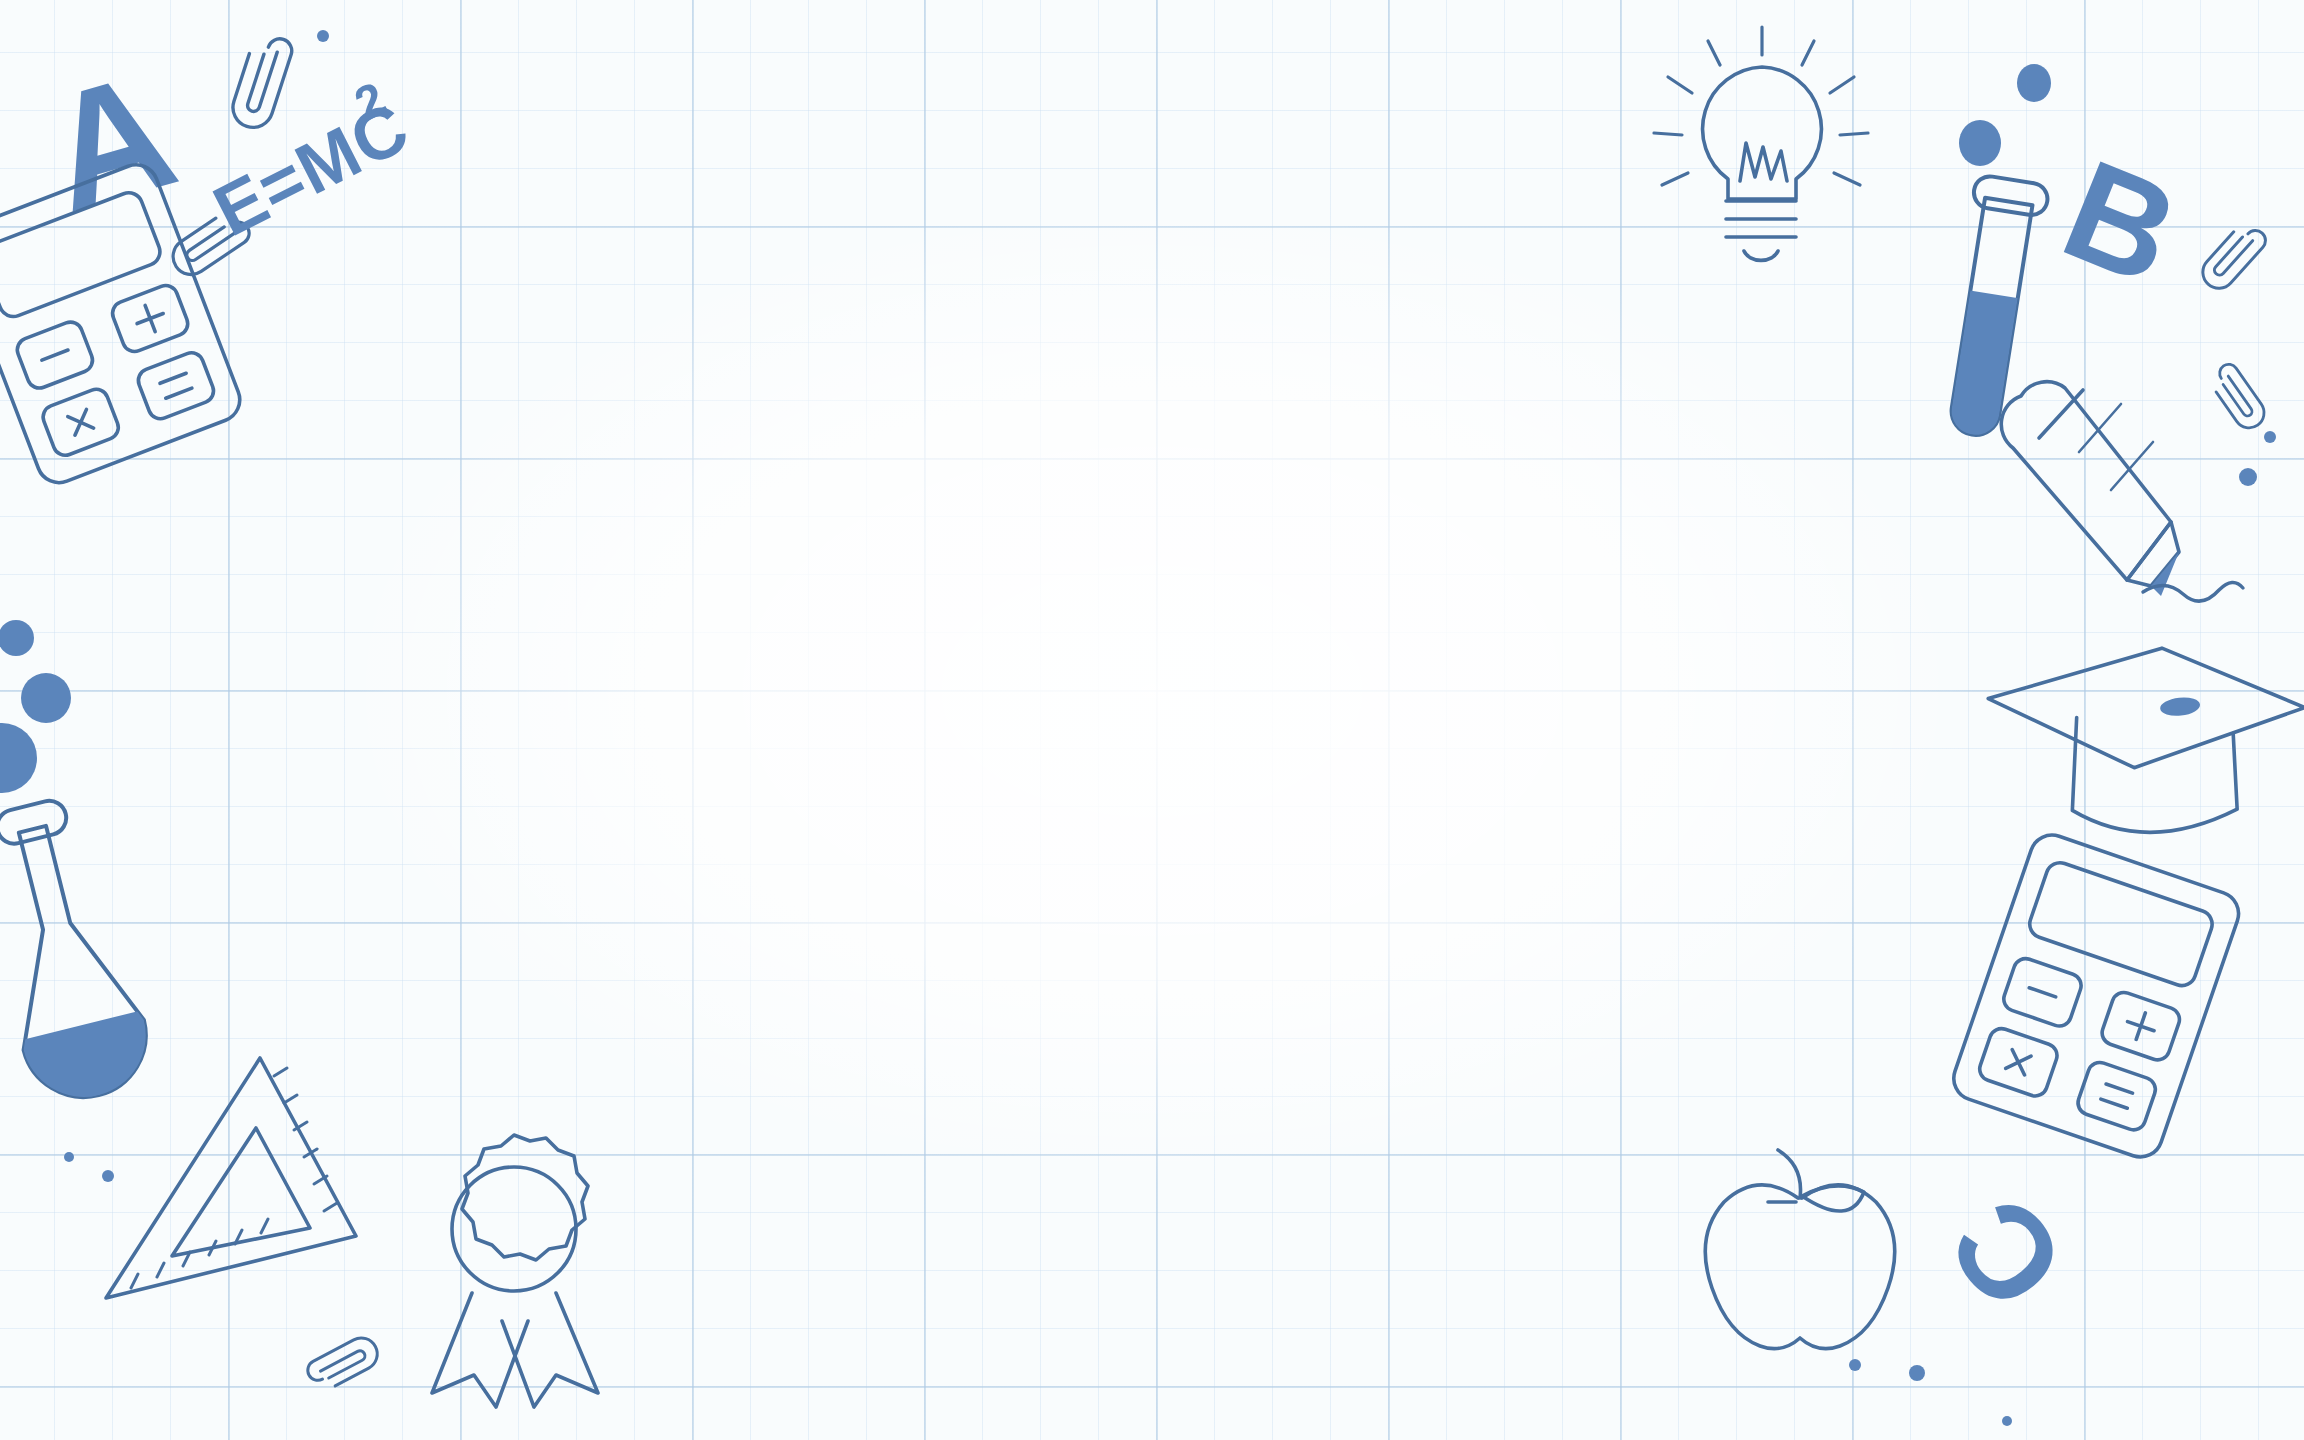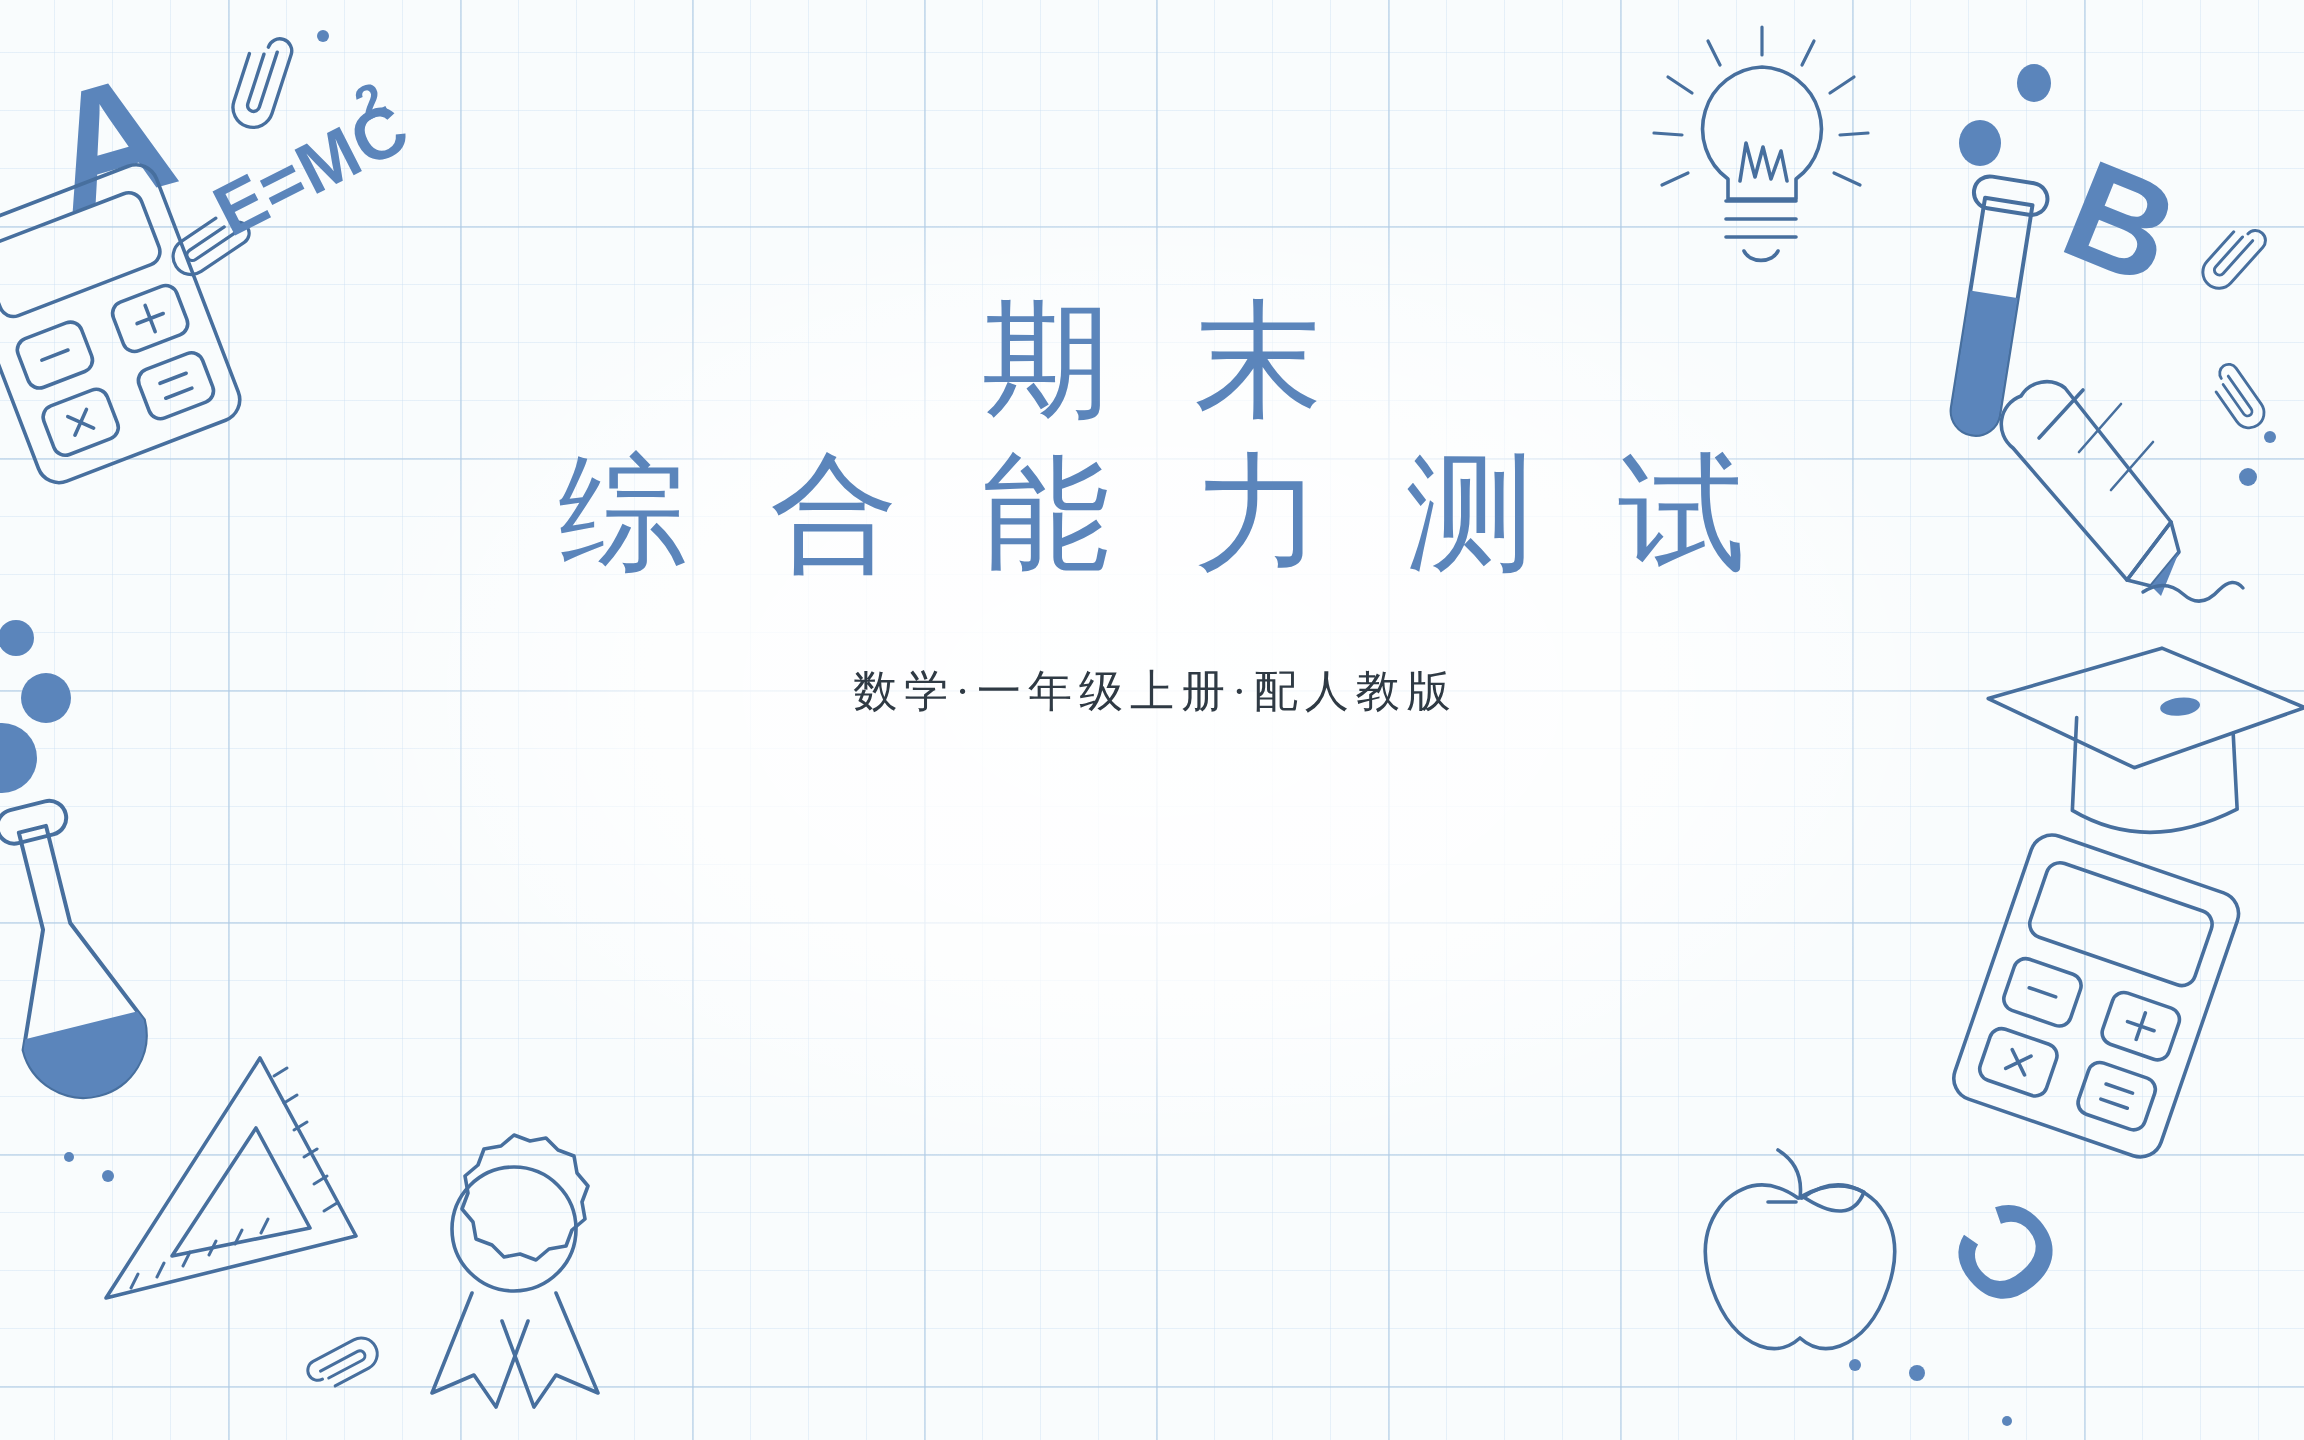--- a/index.html
+++ b/index.html
@@ -378,19 +378,14 @@
   </div>
 
   <div class="deco" style="left:62px; top:1150px;">
     <svg width="18" height="18">
         <circle cx="7" cy="7" r="5" fill="#5b85bb"></circle>
       </svg>
   </div>
 
   <div id="vignette"></div>
 
-  <div id="center-block">
-    <div id="title-line-1">期 末</div>
-    <div id="title-line-2">综 合 能 力 测 试</div>
-    <div id="subtitle">数学·一年级上册·配人教版</div>
-  </div>
 
 </div>
 
 </body></html>

